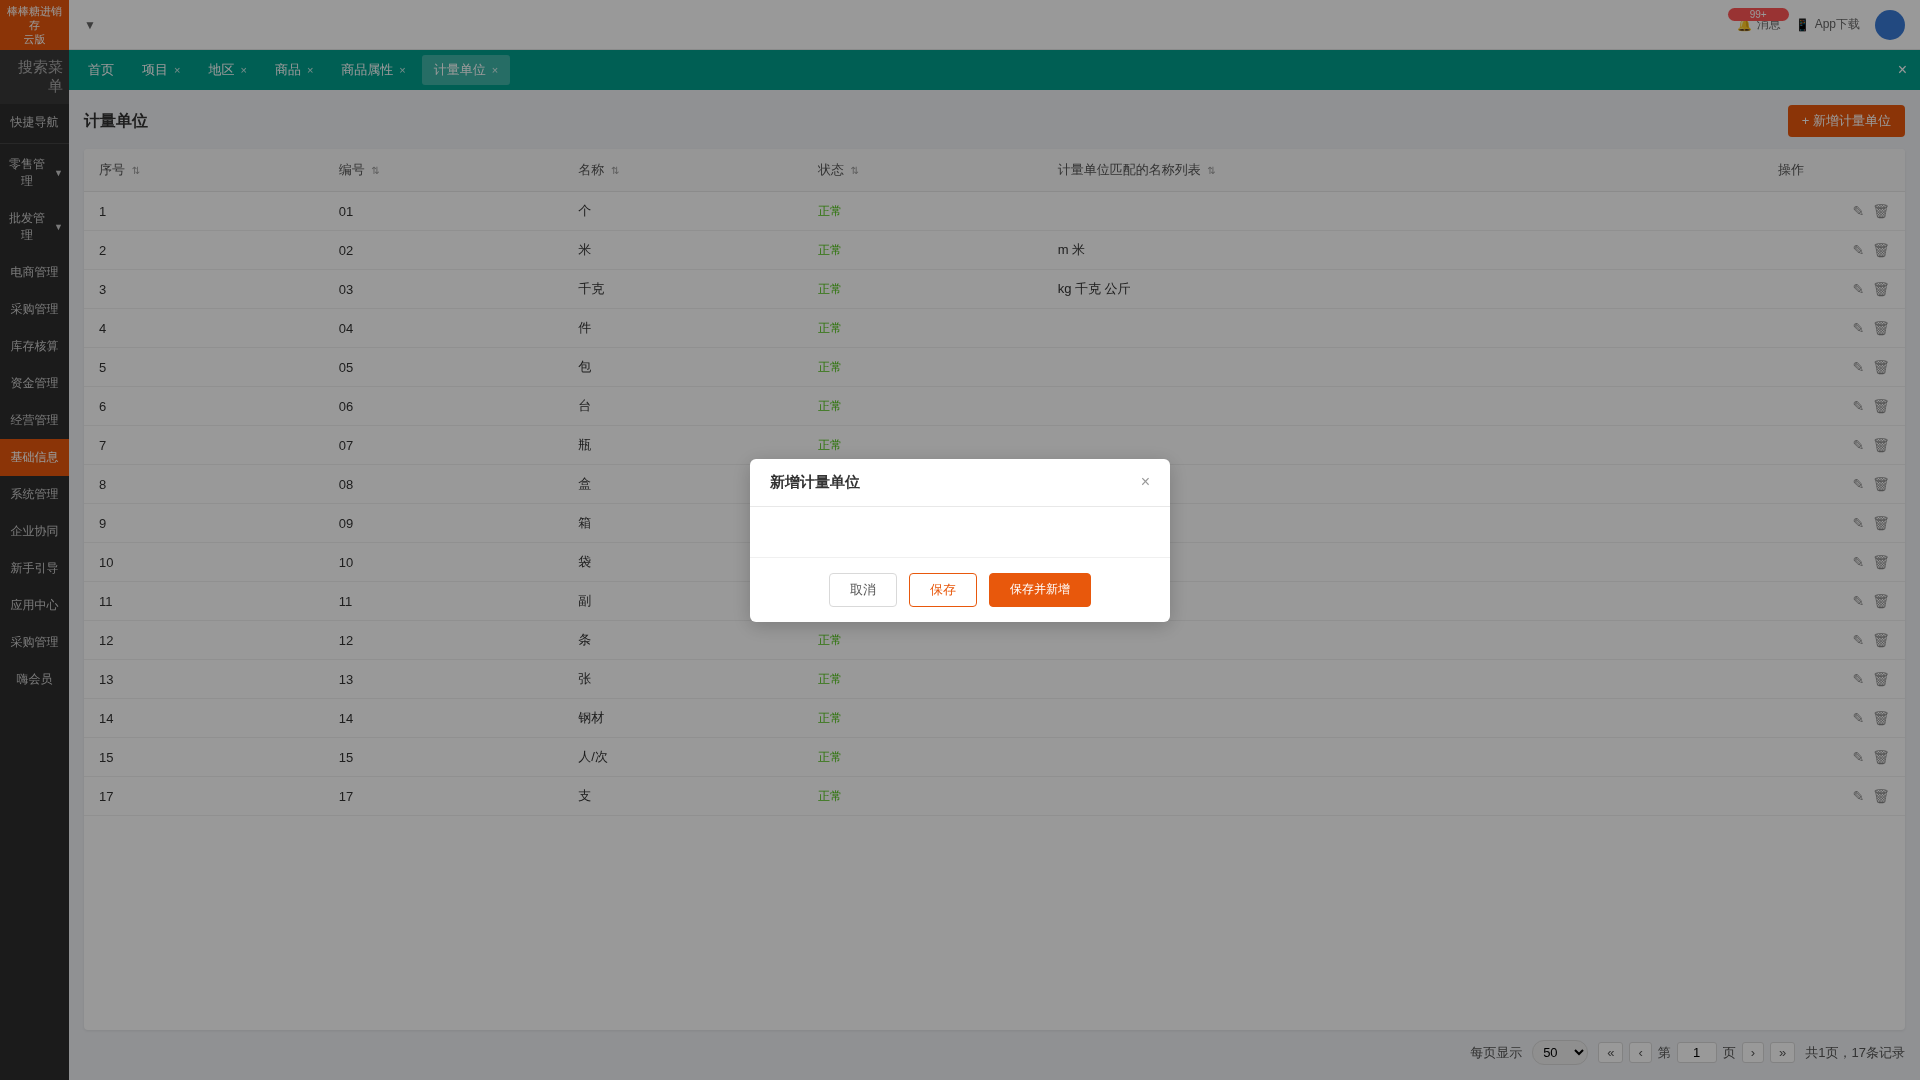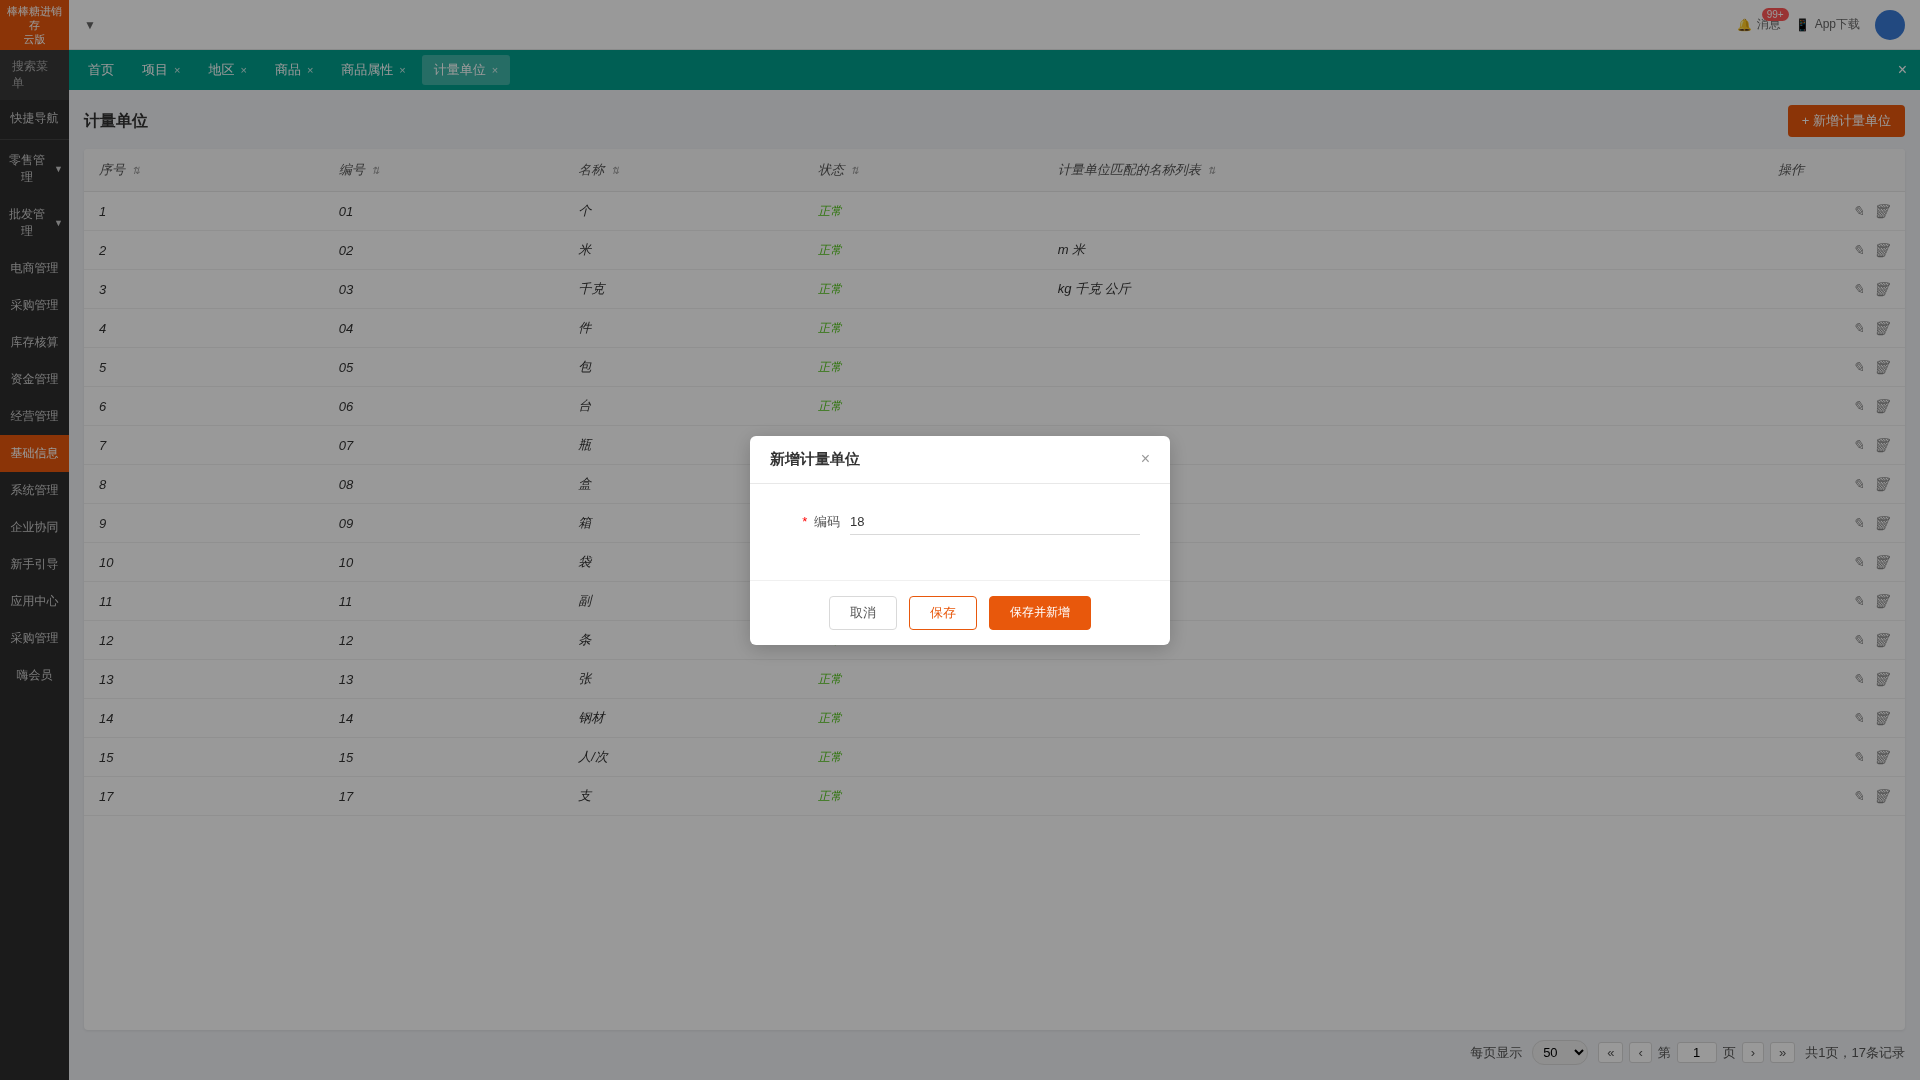--- a/index.html
+++ b/index.html
@@ -20,25 +20,25 @@
       height: 50px;
       display: flex;
       align-items: center;
       justify-content: center;
       color: white;
       font-size: 12px;
       padding: 5px;
     }
     .sidebar-logo-text { font-size: 11px; line-height: 1.3; text-align: center; }
     .sidebar-search {
-      padding: 8px 12px;
+      padding: 8px 6px;
       background: #3a3a3a;
       color: #aaa;
-      font-size: 12px;
-      text-align: left;
+      font-size: 15px;
+      text-align: right;
       cursor: pointer;
     }
     .sidebar-nav-item {
       padding: 10px 6px;
       color: #ccc;
       font-size: 12px;
       text-align: center;
       cursor: pointer;
       display: flex;
       flex-direction: column;
@@ -67,21 +67,21 @@
       align-items: center;
       justify-content: space-between;
       padding: 0 15px;
       border-bottom: 1px solid #e8e8e8;
       flex-shrink: 0;
     }
     .header-left { display: flex; align-items: center; gap: 10px; }
     .header-dropdown { display: flex; align-items: center; gap: 4px; font-size: 12px; cursor: pointer; color: #666; }
     .header-right { display: flex; align-items: center; gap: 15px; }
     .header-msg { position: relative; cursor: pointer; font-size: 12px; color: #666; display: flex; align-items: center; gap: 4px; }
-    .badge { background: #f55; color: white; font-size: 10px; border-radius: 8px; padding: 1px 5px; position: absolute; top: -8px; right: -8px; text-align: right; }
+    .badge { background: #f55; color: white; font-size: 10px; border-radius: 8px; padding: 1px 22px; position: absolute; top: -8px; right: -8px; text-align: right; }
     .header-app { font-size: 12px; color: #666; cursor: pointer; display: flex; align-items: center; gap: 4px; }
     .header-avatar { width: 30px; height: 30px; background: #3a7bd5; border-radius: 50%; cursor: pointer; }
 
     
     .tab-bar {
       background: #009e8c;
       display: flex;
       align-items: center;
       height: 40px;
       padding: 0 5px;
@@ -124,21 +124,20 @@
     .page-title { font-size: 16px; font-weight: bold; color: #333; }
     .btn-add { background: #e8580c; color: white; border: none; padding: 7px 14px; border-radius: 4px; cursor: pointer; font-size: 13px; }
 
     
     .table-container {
       background: white;
       border-radius: 4px;
       overflow: auto;
       flex: 1;
       box-shadow: 0 1px 3px rgba(0,0,0,0.08);
-      font-style: italic;
     }
     table { width: 100%; border-collapse: collapse; font-size: 13px; }
     table thead { background: #fafafa; }
     table thead th {
       padding: 12px 15px;
       text-align: left;
       color: #555;
       font-weight: normal;
       border-bottom: 1px solid #e8e8e8;
       white-space: nowrap;
@@ -579,27 +578,20 @@
   </div>
 </div>
 
 <div class="modal-overlay">
   <div class="modal">
     <div class="modal-header">
       <span class="modal-title">新增计量单位</span>
       <span class="modal-close">×</span>
     </div>
     <div class="modal-body">
-      <div class="form-row">
-        <div class="form-label">
-          <span class="required">*</span>
-          <span>编码</span>
-        </div>
-        <input class="form-input" type="text" value="18" style="">
-      </div>
     </div>
     <div class="modal-footer">
       <button class="btn-cancel">取消</button>
       <button class="btn-save">保存</button>
       <button class="btn-save-new">保存并新增</button>
     </div>
   </div>
 </div>
 
 </body></html>

